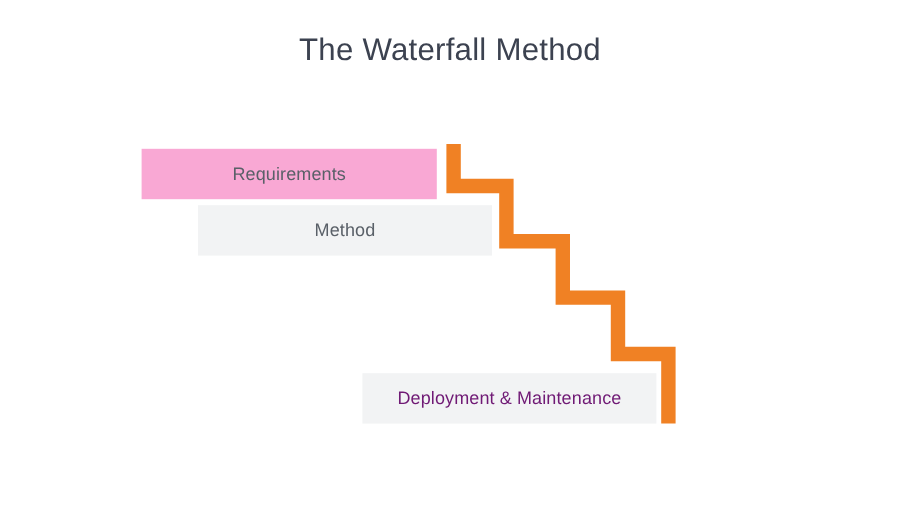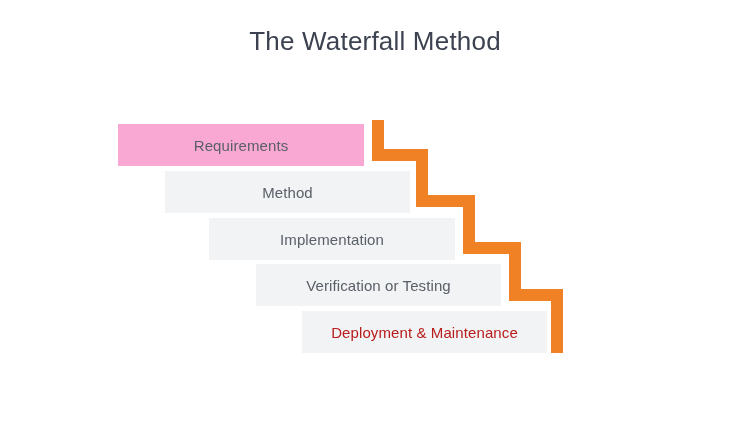--- a/index.html
+++ b/index.html
@@ -77,26 +77,20 @@
     </svg>
 
     <div class="step-bar" id="bar-1" style="left: 118px; top: 124px; width: 246px; height: 42px; background: #f9a8d4;">
       <span class="step-label" style="color: rgb(90, 96, 104);">Requirements</span>
     </div>
 
     <div class="step-bar" id="bar-2" style="left: 165px; top: 171px; width: 245px; height: 42px; background: rgb(242, 243, 244);">
       <span class="step-label" style="color: rgb(90, 96, 104);">Method</span>
     </div>
 
-    <div class="step-bar" id="bar-3" style="left: 209px; top: 218px; width: 246px; height: 42px; background: rgb(242, 243, 244);">
-      <span class="step-label" style="color: rgb(90, 96, 104);">Implementation</span>
-    </div>
 
-    <div class="step-bar" id="bar-4" style="left: 256px; top: 264px; width: 245px; height: 42px; background: rgb(242, 243, 244);">
-      <span class="step-label" style="color: rgb(90, 96, 104);">Verification or Testing</span>
-    </div>
 
     <div class="step-bar" id="bar-5" style="left: 302px; top: 311px; width: 245px; height: 42px; background: rgb(242, 243, 244);">
-      <span class="step-label" style="color: #b91c1c;">Deployment &amp; Maintenance</span>
+      <span class="step-label" style="color: #701a75;">Deployment &amp; Maintenance</span>
     </div>
 
   </div>
 </div>
 
 </body></html>

